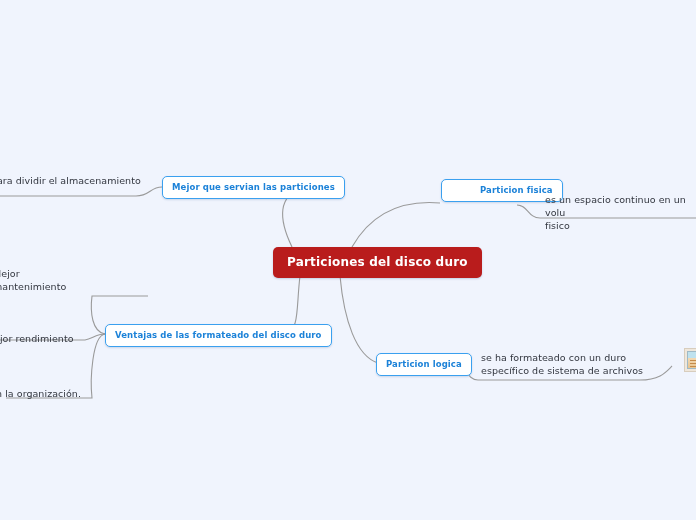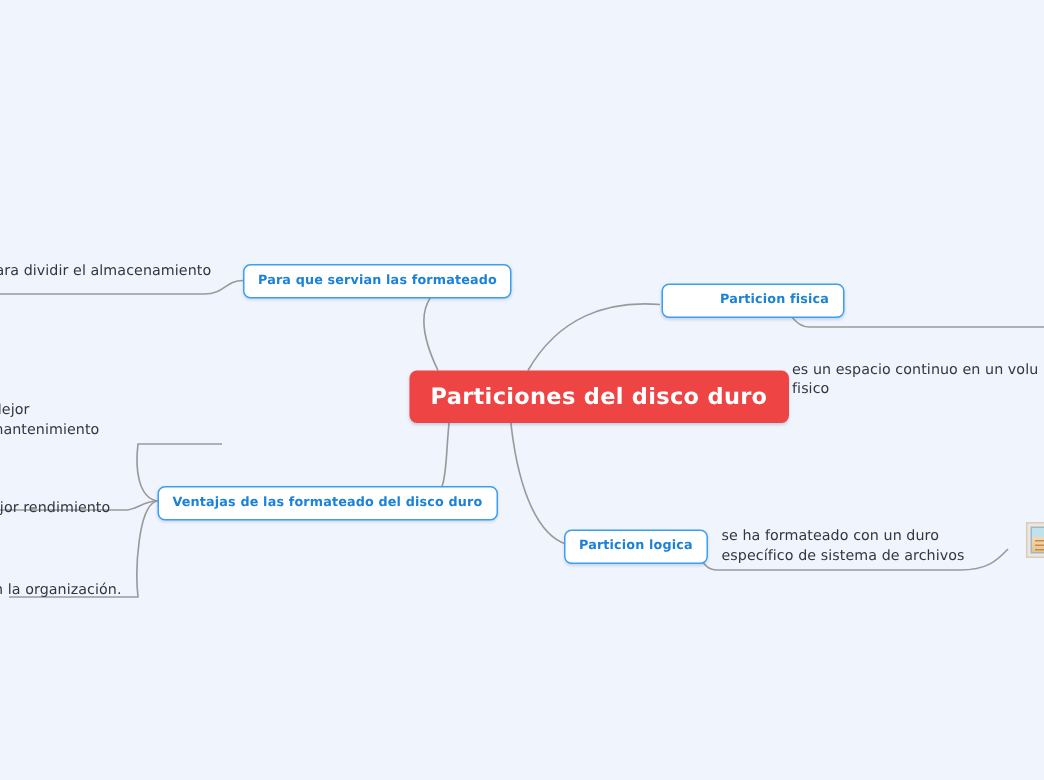--- a/index.html
+++ b/index.html
@@ -28,24 +28,24 @@
     width: 696px;
     height: 520px;
     pointer-events: none;
   }
   .node {
     position: absolute;
     box-sizing: border-box;
     white-space: nowrap;
   }
   .node-root {
-    background: #ef4444;
+    background: #b91c1c;
     color: #ffffff;
     font-weight: bold;
-    font-size: 15px;
+    font-size: 12px;
     border-radius: 5px;
     padding: 8px 14px 9px 14px;
     letter-spacing: 0.2px;
     box-shadow: 0 1px 2px rgba(40,80,140,0.22);
   }
   .node-branch {
     background: #ffffff;
     color: #1c82d8;
     font-weight: bold;
     font-size: 8.5px;
@@ -115,45 +115,45 @@
 
       <path d="M0,196 L 136,196 C 150,196 150,187 162,187"></path>
     </g>
   </svg>
 
   <div class="node node-root" style="left:273px; top:247px;">
     <span>Particiones del disco duro</span>
   </div>
 
   <div class="node node-branch" style="left:162px; top:176px;">
-    <span>Para que servian las formateado</span>
+    <span>Mejor que servian las particiones</span>
   </div>
 
   <div class="node node-branch" style="left:105px; top:324px;">
     <span>Ventajas de las formateado del disco duro</span>
   </div>
 
-  <div class="node node-branch" style="left:441px; top:189px;padding-left:38px;">
+  <div class="node node-branch" style="left:441px; top:179px;padding-left:38px;">
     <span>Particion fisica</span>
   </div>
 
   <div class="node node-branch" style="left:376px; top:353px;">
     <span>Particion logica</span>
   </div>
 
   <div class="leaf-text" style="left:-3px; top:174px;">ara dividir el almacenamiento</div>
 
   <div class="leaf-text" style="left:-7px; top:267px;">Mejor
 mantenimiento</div>
 
   <div class="leaf-text" style="left:-6px; top:332px;">ejor rendimiento</div>
 
   <div class="leaf-text" style="left:-4px; top:387px;">n la organización.</div>
 
-  <div class="leaf-text" style="left:528px; top:193px;margin-top:47px;">es un espacio continuo en un volu
+  <div class="leaf-text" style="left:545px; top:193px;">es un espacio continuo en un volu
 fisico</div>
 
   <div class="leaf-text" style="left:481px; top:351px;">se ha formateado con un duro
 específico de sistema de archivos</div>
 
   <div class="thumb" style="left:684px; top:348px; width:18px; height:24px;">
     <div class="thumb-inner"></div>
   </div>
 
 </div>

